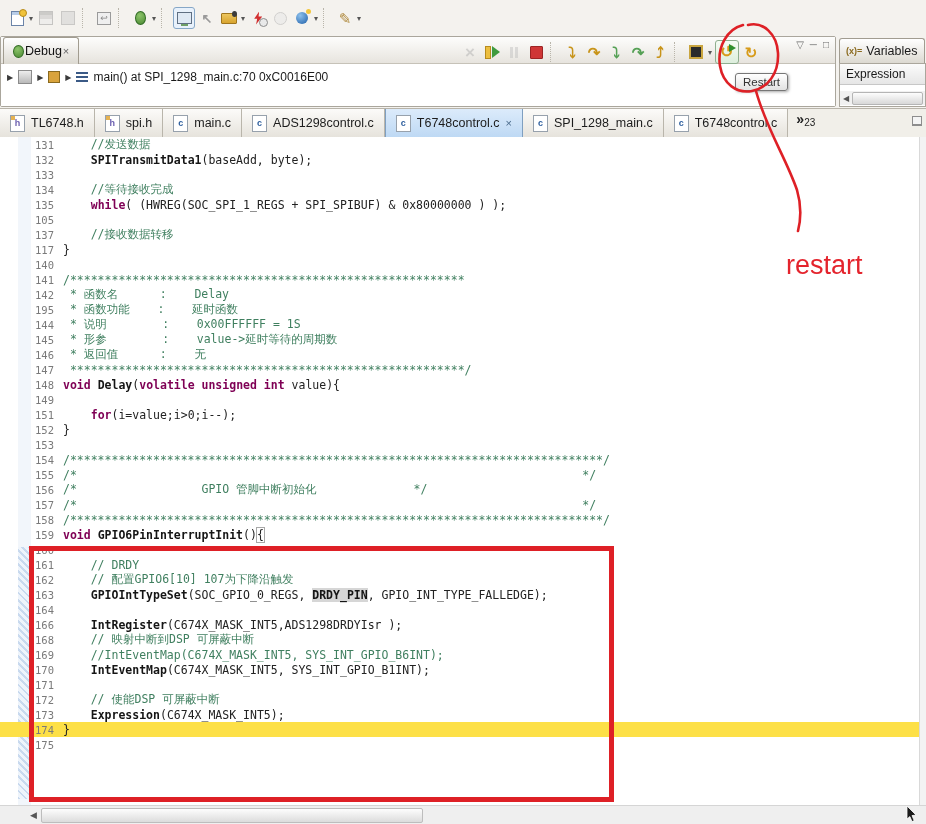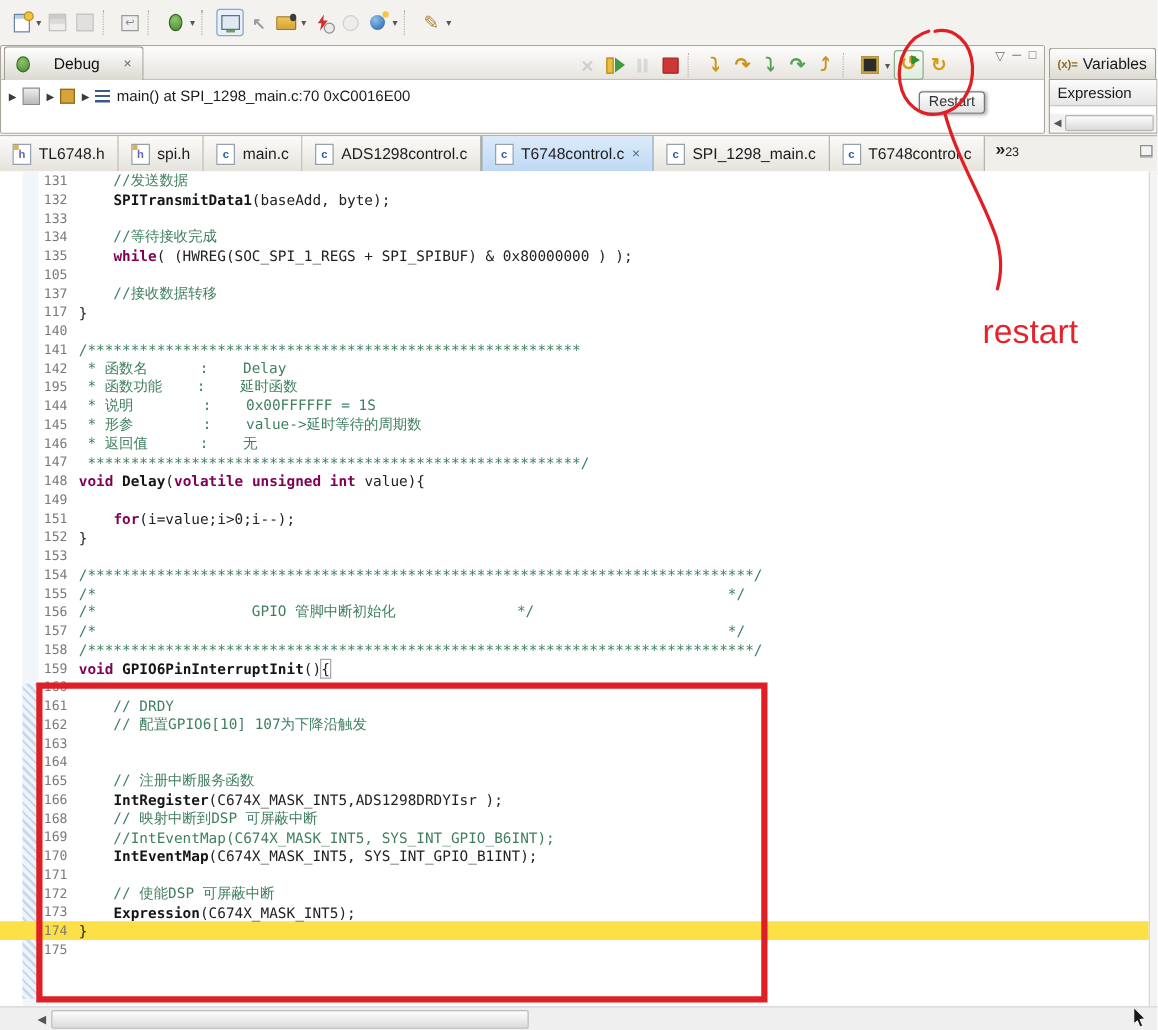--- a/index.html
+++ b/index.html
@@ -47,21 +47,21 @@
   .i-restart-icon{width:22px;height:22px;}
   .i-restart-icon::before{content:"↺";color:#d79b1a;font-weight:bold;font-size:16px;}
   .i-restart-icon::after{content:"";position:absolute;right:2px;top:3px;width:0;height:0;border-left:7px solid #2f8f2f;border-top:4px solid transparent;border-bottom:4px solid transparent;}
   .glyph{font-weight:bold;}
 
   
   .debug-view{position:absolute;left:0;top:36px;width:836px;height:71px;border:1px solid #aaa69c;
               background:#fff;box-sizing:border-box;border-radius:2px;}
   .view-tabbar{position:absolute;left:0;top:0;right:0;height:26px;
                background:linear-gradient(#fdfdfc,#e7e4de);border-bottom:1px solid #c6c2b8;}
-  .view-tab{position:absolute;left:2px;top:0;height:26px;display:flex;align-items:center;gap:19px;
+  .view-tab{position:absolute;left:2px;top:0;height:26px;display:flex;align-items:center;gap:1px;
             padding:0 9px;background:linear-gradient(#ffffff,#dcd9d1);border:1px solid #a19c90;
             border-bottom:none;border-radius:3px 3px 0 0;font-size:12.5px;color:#111;}
   .bug-mini{width:9px;height:11px;background:radial-gradient(circle at 40% 30%,#8cc46a,#4c8a33);
             border-radius:50%;border:1px solid #2f6b22;display:inline-block;}
   .tab-close{font-size:11px;color:#666;}
   .debug-toolbar{position:absolute;left:458px;top:3px;display:flex;align-items:center;}
   .win-ctrls{position:absolute;right:6px;top:2px;display:flex;gap:6px;color:#6b6b6b;font-size:10px;}
   .win-ctrls span{cursor:default;}
   .debug-content{position:absolute;left:0;top:27px;right:0;bottom:0;background:#fff;}
   .crumb{position:absolute;left:6px;top:6px;display:flex;align-items:center;gap:5px;font-size:12px;}
@@ -378,28 +378,25 @@
           <div class="row">
             <span class="ln">161</span>
             <span class="lc"><span class="cmt">    // DRDY</span></span>
           </div>
           <div class="row">
             <span class="ln">162</span>
             <span class="lc"><span class="cmt">    // 配置GPIO6[10] 107为下降沿触发</span></span>
           </div>
           <div class="row">
             <span class="ln">163</span>
+            <span class="lc"><span class="pl">    </span><span class="fn">GPIOIntTypeSet</span><span class="pl">(SOC_GPIO_0_REGS, </span><span class="hl">DRDY_PIN</span><span class="pl">, GPIO_INT_TYPE_FALLEDGE);</span></span>
           </div>
           <div class="row">
             <span class="ln">164</span>
             <span class="lc"></span>
-          </div>
-          <div class="row">
-            <span class="ln">165</span>
-            <span class="lc"><span class="cmt">    // 注册中断服务函数</span></span>
           </div>
           <div class="row">
             <span class="ln">166</span>
             <span class="lc"><span class="pl">    </span><span class="fn">IntRegister</span><span class="pl">(C674X_MASK_INT5,ADS1298DRDYIsr );</span></span>
           </div>
           <div class="row">
             <span class="ln">168</span>
             <span class="lc"><span class="cmt">    // 映射中断到DSP 可屏蔽中断</span></span>
           </div>
           <div class="row">

